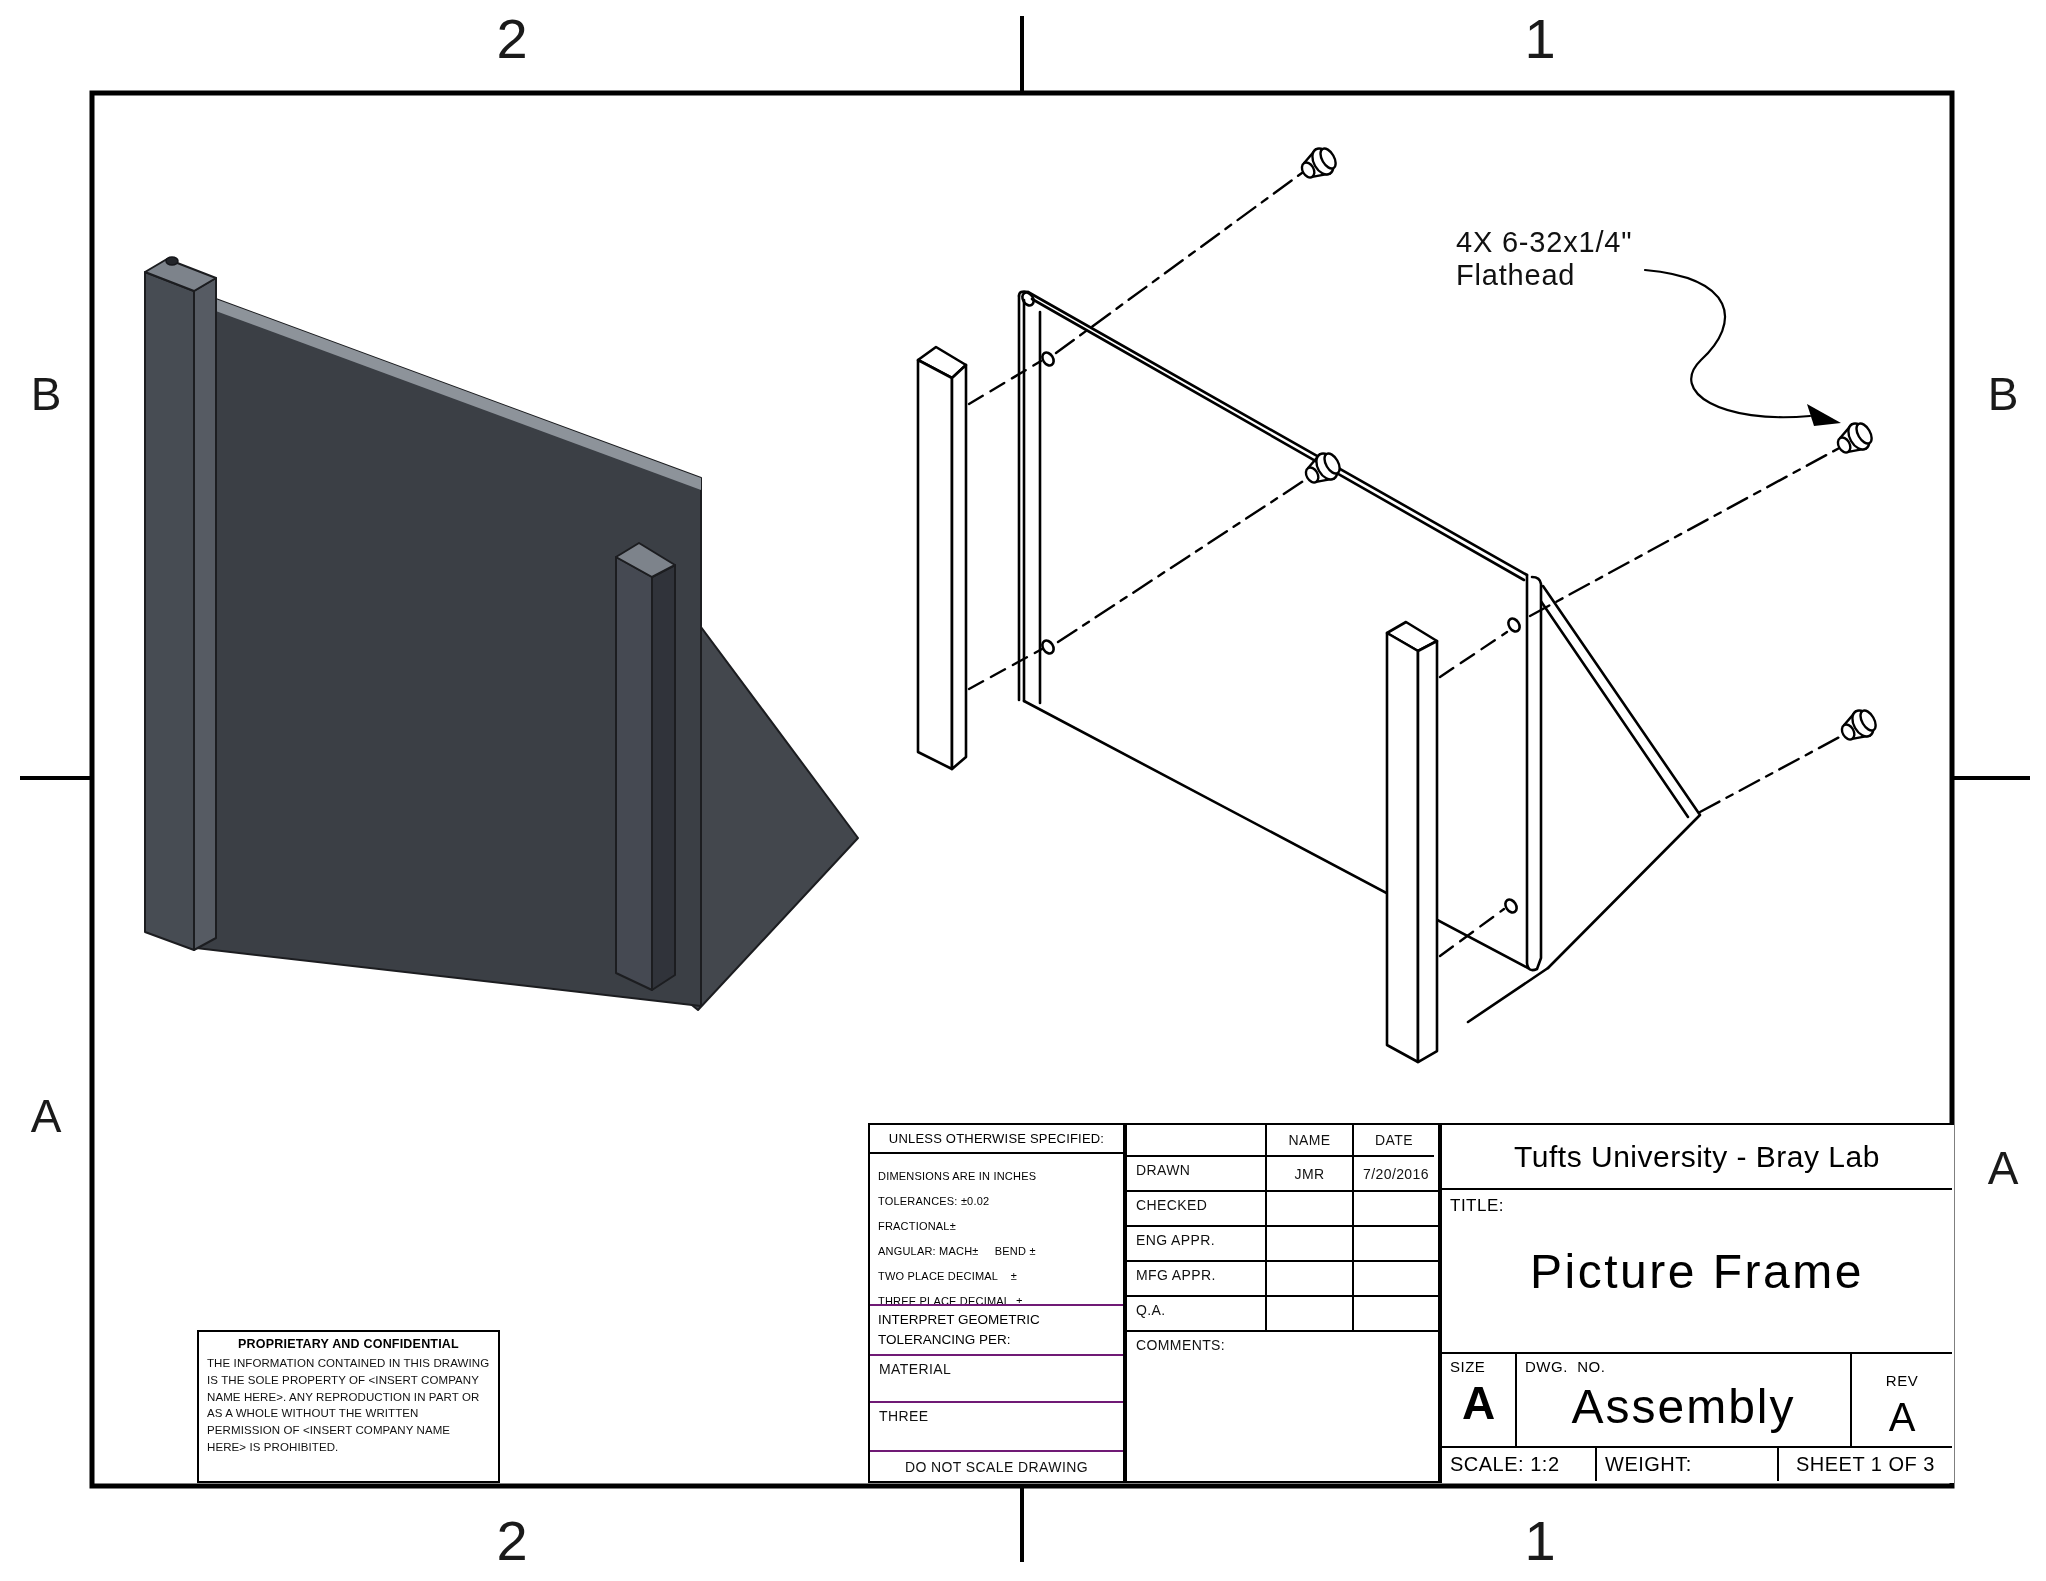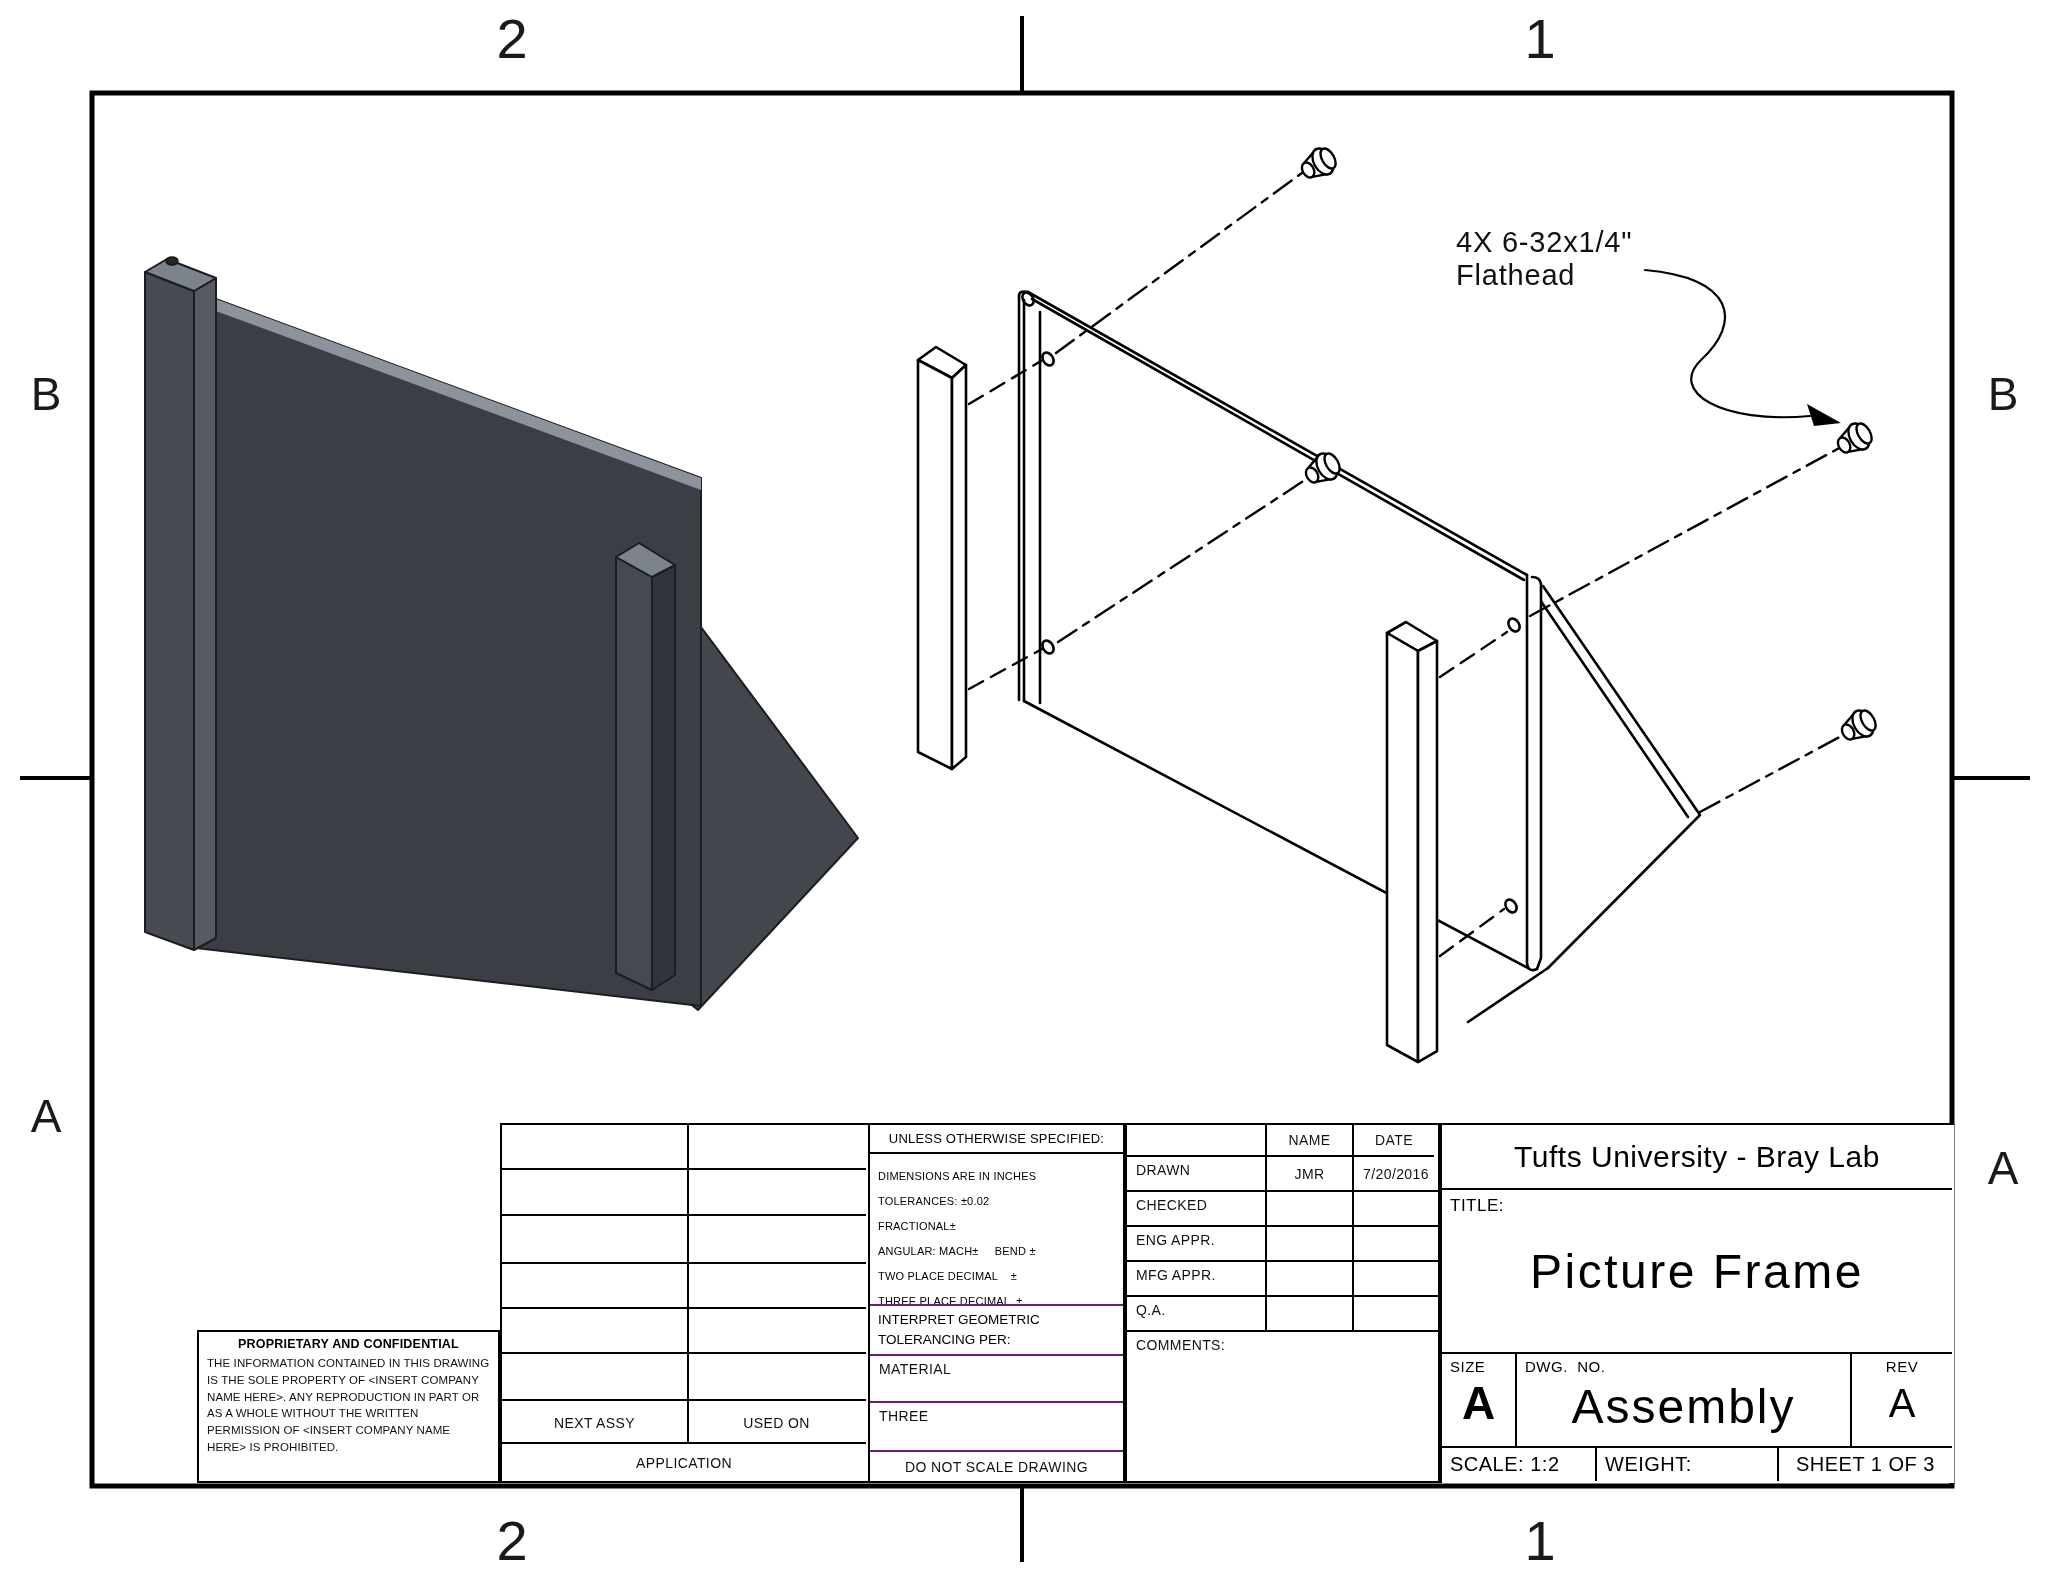--- a/index.html
+++ b/index.html
@@ -163,33 +163,20 @@
   <div id="annotation">
     <div>4X 6-32x1/4"</div>
     <div>Flathead</div>
   </div>
 
   <div class="tb" style="left:197px;top:1330px;width:303px;height:153px;">
     <div id="prop-head">PROPRIETARY AND CONFIDENTIAL</div>
     <div id="prop-body">THE INFORMATION CONTAINED IN THIS DRAWING IS THE SOLE PROPERTY OF &lt;INSERT COMPANY NAME HERE&gt;.  ANY REPRODUCTION IN PART OR AS A WHOLE WITHOUT THE WRITTEN PERMISSION OF &lt;INSERT COMPANY NAME HERE&gt; IS PROHIBITED.</div>
   </div>
 
-  <div class="tb" style="left:500px;top:1123px;width:368px;height:360px;border-right:none;">
-    <div class="cell bb" style="left:0;top:0;width:364px;height:45px;"></div>
-    <div class="cell bb" style="left:0;top:45px;width:364px;height:46px;"></div>
-    <div class="cell bb" style="left:0;top:91px;width:364px;height:48px;"></div>
-    <div class="cell bb thick" style="left:0;top:139px;width:364px;height:45px;border-top:none;"></div>
-    <div class="cell bb" style="left:0;top:184px;width:364px;height:45px;"></div>
-    <div class="cell bb" style="left:0;top:229px;width:364px;height:47px;"></div>
-    <div class="cell bb" style="left:0;top:276px;width:364px;height:43px;"></div>
-    <div class="cell" style="left:185px;top:0;width:2px;height:319px;background:#000;"></div>
-    <div class="cell ctr lbl" style="left:0;top:276px;width:185px;height:43px;">NEXT ASSY</div>
-    <div class="cell ctr lbl" style="left:185px;top:276px;width:179px;height:43px;">USED ON</div>
-    <div class="cell ctr lbl" style="left:0;top:319px;width:364px;height:37px;">APPLICATION</div>
-  </div>
 
   <div class="tb" style="left:868px;top:1123px;width:257px;height:360px;">
     <div class="cell ctr bb" style="left:0;top:0;width:253px;height:29px;font-size:13px;letter-spacing:.2px;">UNLESS OTHERWISE SPECIFIED:</div>
     <div class="cell" style="left:0;top:29px;width:253px;height:150px;padding:10px 0 0 8px;">
       <div class="spec-line">DIMENSIONS ARE IN INCHES</div>
       <div class="spec-line">TOLERANCES: ±0.02</div>
       <div class="spec-line">FRACTIONAL±</div>
       <div class="spec-line">ANGULAR: MACH±     BEND ±</div>
       <div class="spec-line">TWO PLACE DECIMAL    ±</div>
       <div class="spec-line">THREE PLACE DECIMAL  ±</div>
@@ -242,21 +229,21 @@
     <div class="cell bb" style="left:0;top:229px;width:510px;height:94px;">
       <div class="cell" style="left:0;top:0;width:73px;height:94px;">
         <div class="small-hdr" style="padding:4px 0 0 8px;">SIZE</div>
         <div class="ctr bigA" style="height:56px;">A</div>
       </div>
       <div class="cell bl" style="left:73px;top:0;width:335px;height:94px;">
         <div class="small-hdr" style="padding:4px 0 0 8px;">DWG.  NO.</div>
         <div class="ctr" style="height:62px;font-size:48px;letter-spacing:2px;">Assembly</div>
       </div>
       <div class="cell bl" style="left:408px;top:0;width:102px;height:94px;">
-        <div class="small-hdr ctr" style="padding-top:4px;">REV</div>
+        <div class="small-hdr ctr" style="padding-top:18px;">REV</div>
         <div class="ctr revA" style="height:56px;">A</div>
       </div>
     </div>
 
     <div class="cell" style="left:0;top:323px;width:510px;height:33px;">
       <div class="cell row4-text" style="left:0;top:0;width:153px;height:33px;padding:5px 0 0 8px;">SCALE: 1:2</div>
       <div class="cell bl row4-text" style="left:153px;top:0;width:182px;height:33px;padding:5px 0 0 8px;">WEIGHT:</div>
       <div class="cell bl ctr row4-text" style="left:335px;top:0;width:175px;height:33px;">SHEET 1 OF 3</div>
     </div>
   </div>

